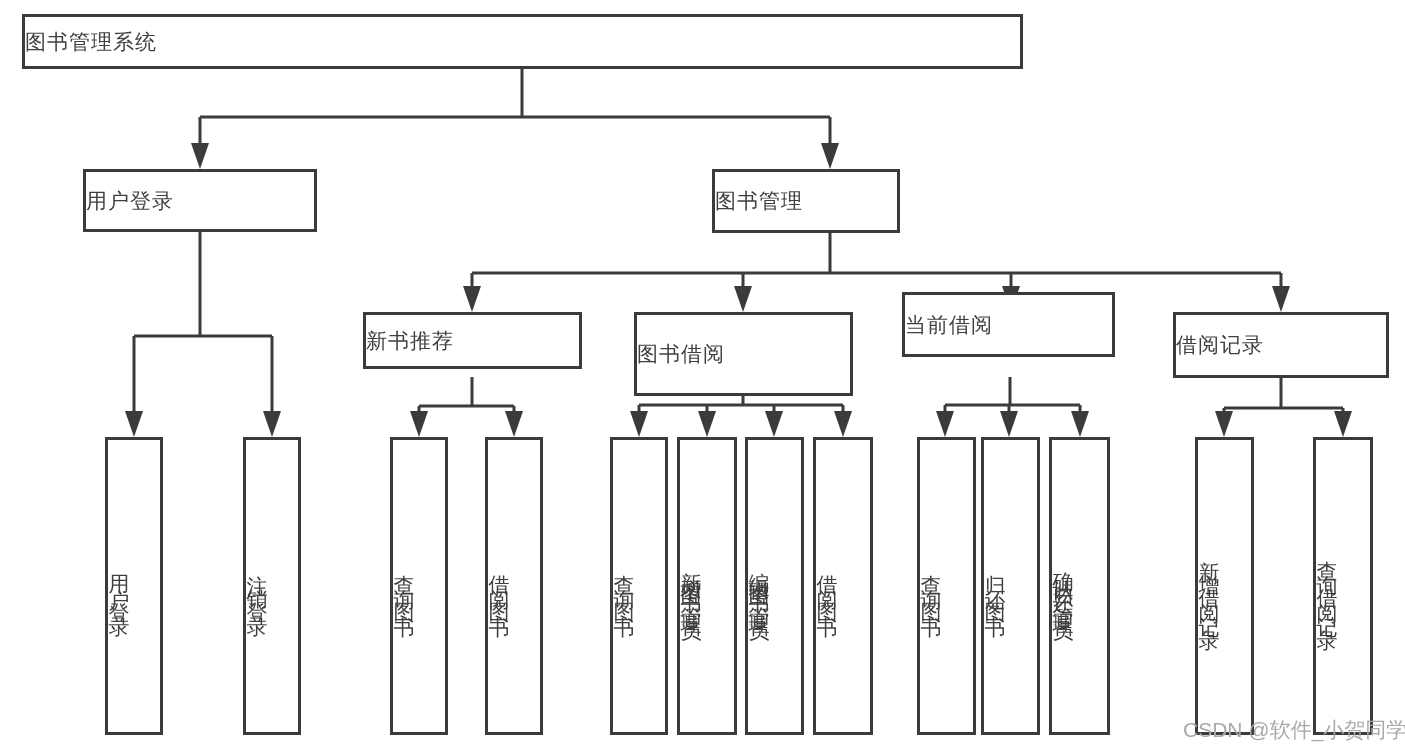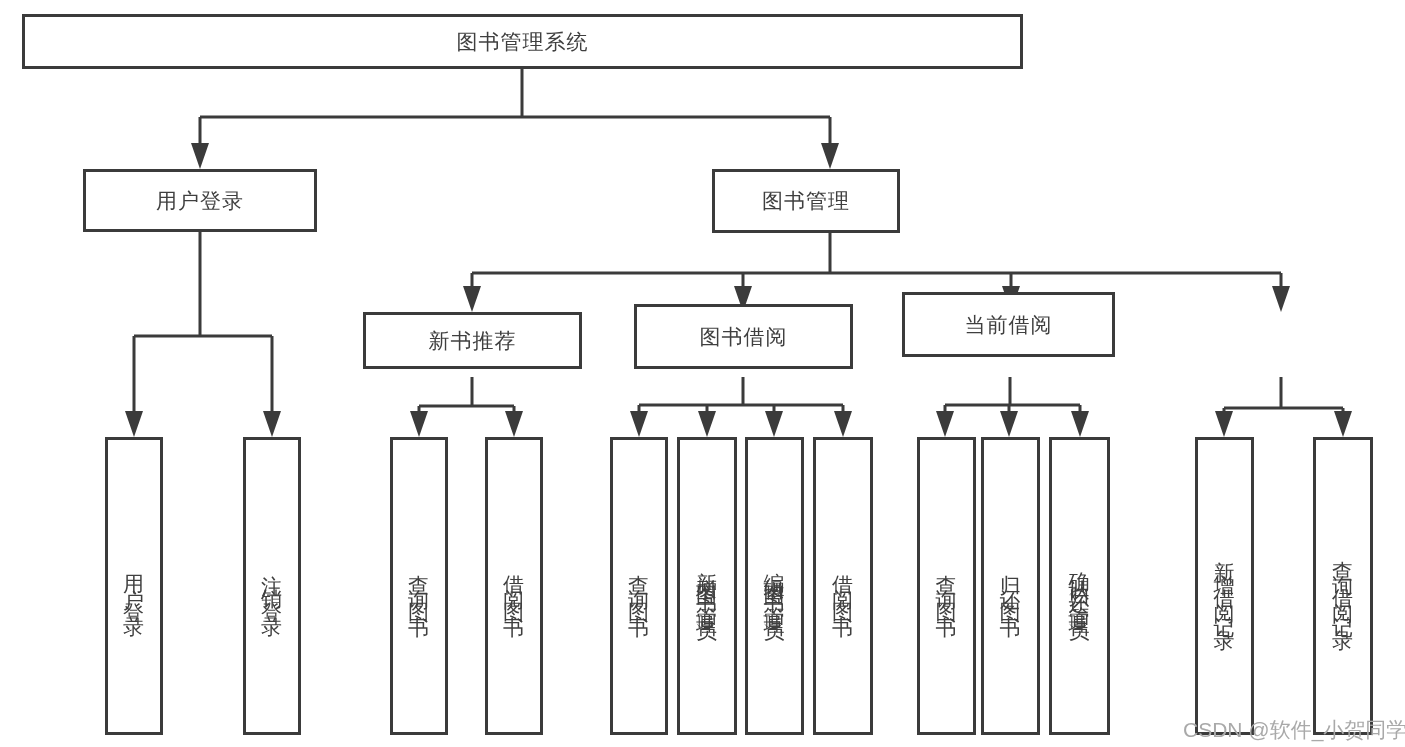--- a/index.html
+++ b/index.html
@@ -10,21 +10,21 @@
     font-family:"Liberation Sans","DejaVu Sans",sans-serif;
     color:var(--text,#3f3f3f);
     overflow:hidden;
   }
   svg.wires{position:absolute;left:0;top:0;pointer-events:none;}
   svg.wires path{stroke:var(--line,#3b3b3b);stroke-width:3;fill:none;}
   svg.wires polygon{fill:var(--line,#3b3b3b);stroke:none;}
   .node{
     position:absolute;box-sizing:border-box;
     background:#ffffff;border:3px solid var(--line,#3b3b3b);
-    display:flex;align-items:center;justify-content:center;
+    display:flex;align-items:center;justify-content:flex-start;
   }
   .node.h span{font-size:21px;letter-spacing:1px;white-space:nowrap;}
   .node.v .vtext{
     writing-mode:vertical-rl;
     text-orientation:upright;
     font-size:21px;
     line-height:1.1;
     letter-spacing:14px;
   }
   .node.v .vtext.long{letter-spacing:7px;}
@@ -96,25 +96,28 @@
   <div class="node h" style="left:83px;top:169px;width:234px;height:63px">
     <span>用户登录</span>
   </div>
   <div class="node h" style="left:712px;top:169px;width:188px;height:64px">
     <span>图书管理</span>
   </div>
 
   <div class="node h" style="left:363px;top:312px;width:219px;height:57px">
     <span>新书推荐</span>
   </div>
-  <div class="node h" style="left:634px;top:304px;width:219px;height:65px">
+  <div class="node h" style="left:634px;top:312px;width:219px;height:84px">
     <span>图书借阅</span>
   </div>
   <div class="node h" style="left:902px;top:292px;width:213px;height:65px">
     <span>当前借阅</span>
+  </div>
+  <div class="node h" style="left:1173px;top:312px;width:216px;height:66px">
+    <span>借阅记录</span>
   </div>
 
   <div class="node v" style="left:105px;top:437px;width:58px;height:298px">
     <span class="vtext">用户登录</span>
   </div>
   <div class="node v" style="left:243px;top:437px;width:58px;height:298px">
     <span class="vtext">注销登录</span>
   </div>
 
   <div class="node v" style="left:390px;top:437px;width:58px;height:298px">

